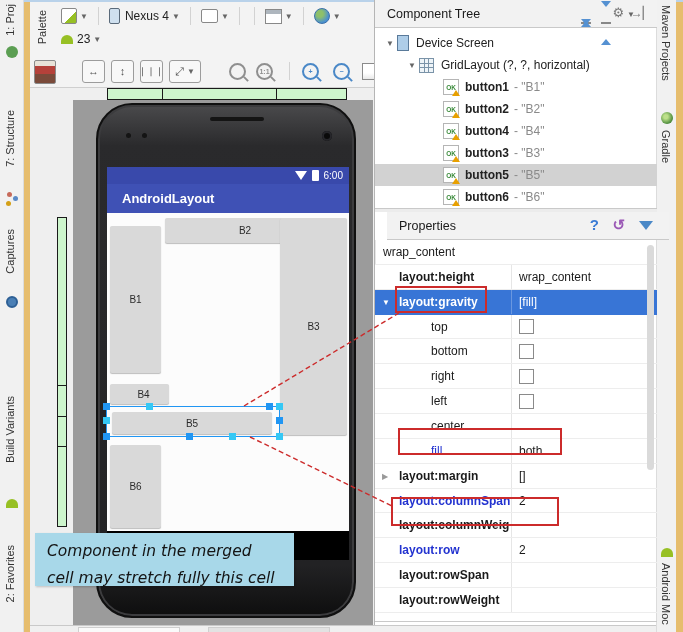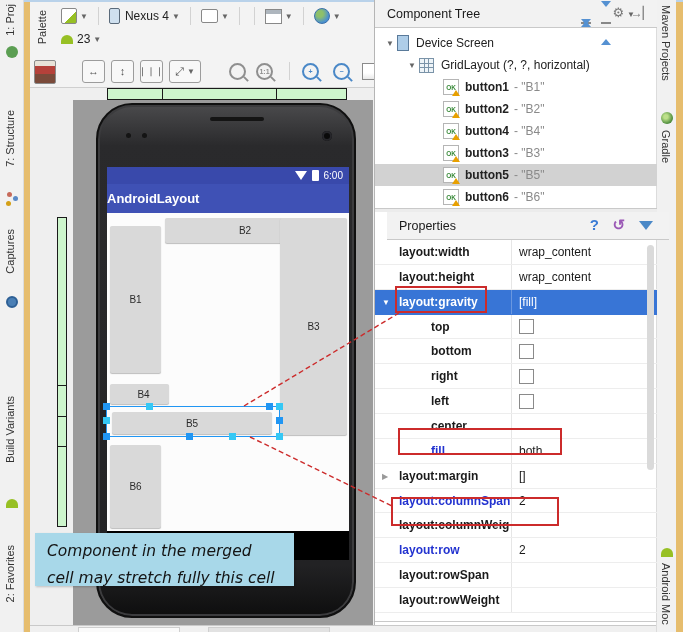--- a/index.html
+++ b/index.html
@@ -57,21 +57,21 @@
   .gridicon{width:13px;height:13px;border:1px solid #7a93a8;margin-right:7px;flex:0 0 13px;
             background:linear-gradient(#7a93a8,#7a93a8) 4px 0/1px 100% no-repeat,
                        linear-gradient(#7a93a8,#7a93a8) 8px 0/1px 100% no-repeat,
                        linear-gradient(#7a93a8,#7a93a8) 0 4px/100% 1px no-repeat,
                        linear-gradient(#7a93a8,#7a93a8) 0 8px/100% 1px no-repeat,#eef4f8;}
   
   .prow{height:23.87px;display:flex;align-items:stretch;border-bottom:1px solid #ededed;font-size:12px;color:#1a1a1a;position:relative;}
   .plabel{width:136px;display:flex;align-items:center;padding-left:24px;box-sizing:border-box;font-weight:bold;white-space:nowrap;overflow:hidden;}
   .pvalue{flex:1;display:flex;align-items:center;padding-left:7px;border-left:1px solid #e6e6e6;white-space:nowrap;}
   .prow .arr{position:absolute;left:7px;top:50%;transform:translateY(-50%);font-size:8px;color:#555;}
-  .prow.sub .plabel{padding-left:56px;font-weight:bold;}
+  .prow.sub .plabel{padding-left:56px;font-weight:normal;}
   .prow.bluelbl .plabel{color:#2333d0;}
   .prow.sel2{background:#3875d6;color:#fff;border-bottom-color:#3875d6;}
   .prow.sel2 .pvalue{border-left-color:rgba(255,255,255,.25);}
   .prow.sel2 .arr{color:#fff;}
   .chk{width:13px;height:13px;border:1px solid #8a8a8a;background:#fff;}
   .scrollbar{background:#dadada;border-radius:4px;}
   
   .tri-up{width:0;height:0;border-left:5px solid transparent;border-right:5px solid transparent;border-bottom:6px solid #5591d2;}
   .tri-dn{width:0;height:0;border-left:5px solid transparent;border-right:5px solid transparent;border-top:6px solid #5591d2;}
   .funnel{width:0;height:0;border-left:7px solid transparent;border-right:7px solid transparent;border-top:9px solid #4a88c7;}
@@ -183,21 +183,21 @@
     <div class="abs" style="left:28px;top:28px;width:5px;height:5px;border-radius:50%;background:#141414;"></div>
     <div class="abs" style="left:44px;top:28px;width:5px;height:5px;border-radius:50%;background:#141414;"></div>
     <div class="abs" style="left:224px;top:26px;width:10px;height:10px;border-radius:50%;background:#0a0a0a;box-shadow:inset 0 0 0 2px #26262a;"></div>
   </div>
 
   <div class="abs" style="left:107px;top:167px;width:242px;height:17px;background:#3949ab;z-index:5;display:flex;align-items:center;justify-content:flex-end;padding-right:6px;box-sizing:border-box;">
     <span style="width:0;height:0;border-left:6px solid transparent;border-right:6px solid transparent;border-top:9px solid #fff;margin-right:5px;"></span>
     <span style="width:7px;height:11px;background:#fff;border-radius:1px;margin-right:5px;"></span>
     <span style="color:#fff;font-size:10px;">6:00</span>
   </div>
-  <div class="abs" style="left:107px;top:184px;width:242px;height:29px;background:#3f51b5;z-index:5;display:flex;align-items:center;box-sizing:border-box;">
+  <div class="abs" style="left:107px;top:184px;width:242px;height:29px;background:#3f51b5;z-index:5;display:flex;align-items:center;padding-left:15px;box-sizing:border-box;">
     <span style="color:#fff;font-size:13px;font-weight:bold;">AndroidLayout</span>
   </div>
   <div class="abs" style="left:107px;top:213px;width:242px;height:318px;background:#fcfcfc;z-index:5;"></div>
   <div class="abs" style="left:107px;top:531px;width:242px;height:29px;background:#000;z-index:5;"></div>
 
   <div class="androidbtn" style="left:110px;top:226px;width:51px;height:147px;z-index:10;">B1</div>
   <div class="androidbtn" style="left:165px;top:218px;width:112px;height:25px;z-index:10;padding-left:24px;">B2</div>
   <div class="androidbtn" style="left:280px;top:218px;width:67px;height:217px;z-index:10;">B3</div>
   <div class="androidbtn" style="left:110px;top:384px;width:51px;height:20px;z-index:10;padding-left:8px;">B4</div>
   <div class="androidbtn" style="left:112px;top:412px;width:160px;height:22px;z-index:10;">B5</div>
@@ -272,21 +272,20 @@
 
     <div class="phead abs" style="left:12px;top:212px;width:282px;height:28px;">
       <span>Properties</span>
       <span style="position:absolute;right:70px;top:4px;font-size:15px;font-weight:bold;color:#3a7bd5;">?</span>
       <span style="position:absolute;right:44px;top:4px;font-size:15px;font-weight:bold;color:#9b59b6;">↺</span>
       <span class="funnel" style="position:absolute;right:16px;top:9px;"></span>
     </div>
 
     <div class="abs" style="left:0;top:240px;width:282px;height:382px;border-bottom:1px solid #c9c9c9;">
       <div class="prow">
-        <div class="plabel">layout:width</div>
         <div class="pvalue">wrap_content</div>
       </div>
       <div class="prow">
         <div class="plabel">layout:height</div>
         <div class="pvalue">wrap_content</div>
       </div>
       <div class="prow sel2">
         <span class="arr">▼</span>
         <div class="plabel">layout:gravity</div>
         <div class="pvalue">[fill]</div>

